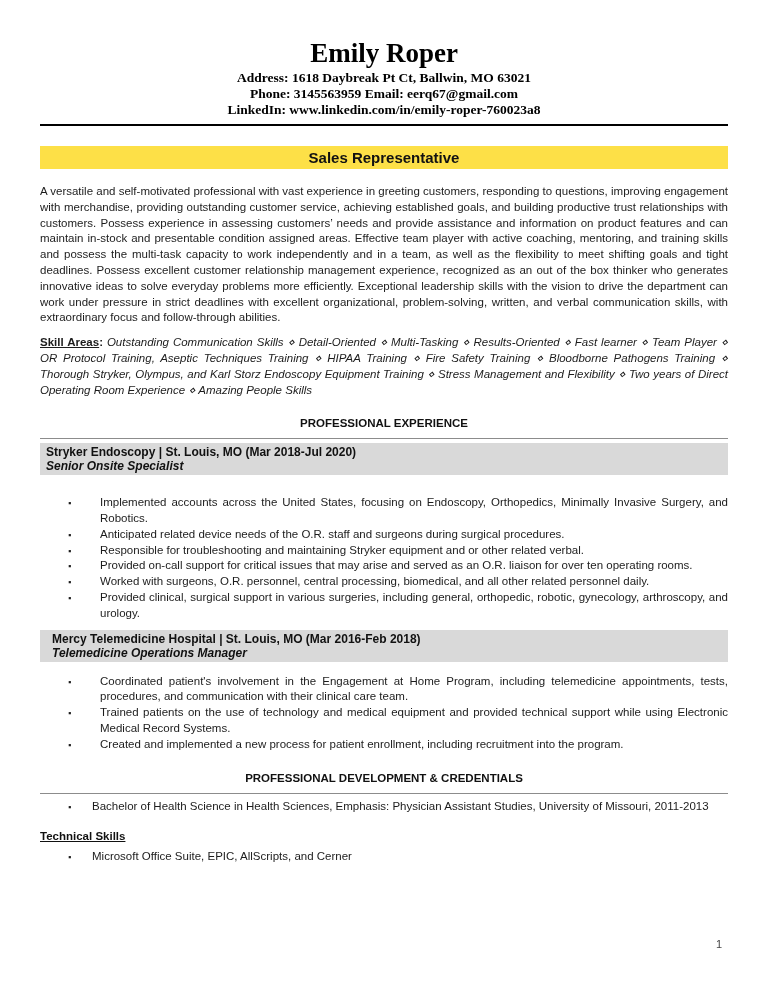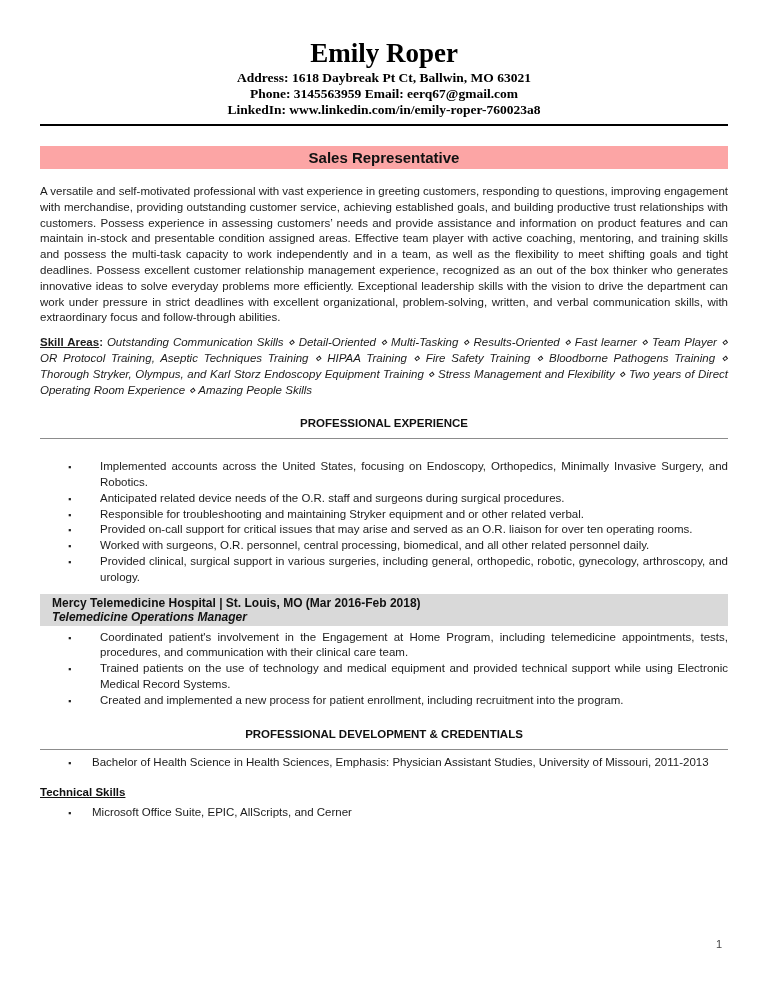--- a/index.html
+++ b/index.html
@@ -30,21 +30,21 @@
     font-size: 13.5px;
     line-height: 16px;
     text-align: center;
     color: #000;
   }
   .header-rule { border-bottom: 2px solid #000; margin-top: 6px; }
 
   
   .title-bar {
     margin-top: 20px;
-    background: #fca5a5;
+    background: #fde047;
     text-align: center;
     font-weight: bold;
     font-size: 15px;
     line-height: 17px;
     padding: 3px 8px;
     color: #111;
   }
 
   
   .summary {
@@ -106,21 +106,21 @@
   }
   .bullets.narrow li { padding-left: 52px; }
   .bullets li::before {
     content: "▪";
     position: absolute;
     left: 28px;
     top: 1px;
     font-size: 9px;
   }
   .bullets.narrow li::before { left: 28px; }
-  .bullets.second-job { margin-top: 4px; }
+  .bullets.second-job { margin-top: 12px; }
 
   
   .sub-heading {
     margin-top: 15px;
     font-size: 11.5px;
     line-height: 15px;
     font-weight: bold;
     text-decoration: underline;
     color: #111;
   }
@@ -151,20 +151,24 @@
 
     <div class="title-bar">Sales Representative</div>
 
     <p class="summary">A versatile and self-motivated professional with vast experience in greeting customers, responding to questions, improving engagement with merchandise, providing outstanding customer service, achieving established goals, and building productive trust relationships with customers. Possess experience in assessing customers’ needs and provide assistance and information on product features and can maintain in-stock and presentable condition assigned areas. Effective team player with active coaching, mentoring, and training skills and possess the multi-task capacity to work independently and in a team, as well as the flexibility to meet shifting goals and tight deadlines. Possess excellent customer relationship management experience, recognized as an out of the box thinker who generates innovative ideas to solve everyday problems more efficiently. Exceptional leadership skills with the vision to drive the department can work under pressure in strict deadlines with excellent organizational, problem-solving, written, and verbal communication skills, with extraordinary focus and follow-through abilities.</p>
 
     <p class="skills"><span class="skills-label">Skill Areas</span><span class="skills-sep">: </span><span class="skills-text">Outstanding Communication Skills ⋄ Detail-Oriented ⋄ Multi-Tasking ⋄ Results-Oriented ⋄ Fast learner ⋄ Team Player ⋄ OR Protocol Training, Aseptic Techniques Training ⋄ HIPAA Training ⋄ Fire Safety Training ⋄ Bloodborne Pathogens Training ⋄ Thorough Stryker, Olympus, and Karl Storz Endoscopy Equipment Training ⋄ Stress Management and Flexibility ⋄ Two years of Direct Operating Room Experience ⋄ Amazing People Skills</span></p>
 
     <h2 class="section-heading">PROFESSIONAL EXPERIENCE</h2>
     <div class="section-rule"></div>
 
+    <div class="job-bar">
+      <div class="job-company">Stryker Endoscopy | St. Louis, MO (Mar 2018-Jul 2020)</div>
+      <div class="job-role">Senior Onsite Specialist</div>
+    </div>
     <ul class="bullets">
       <li>Implemented accounts across the United States, focusing on Endoscopy, Orthopedics, Minimally Invasive Surgery, and Robotics.</li>
       <li>Anticipated related device needs of the O.R. staff and surgeons during surgical procedures.</li>
       <li>Responsible for troubleshooting and maintaining Stryker equipment and or other related verbal.</li>
       <li>Provided on-call support for critical issues that may arise and served as an O.R. liaison for over ten operating rooms.</li>
       <li>Worked with surgeons, O.R. personnel, central processing, biomedical, and all other related personnel daily.</li>
       <li>Provided clinical, surgical support in various surgeries, including general, orthopedic, robotic, gynecology, arthroscopy, and urology.</li>
     </ul>
 
     <div class="job-bar second">

